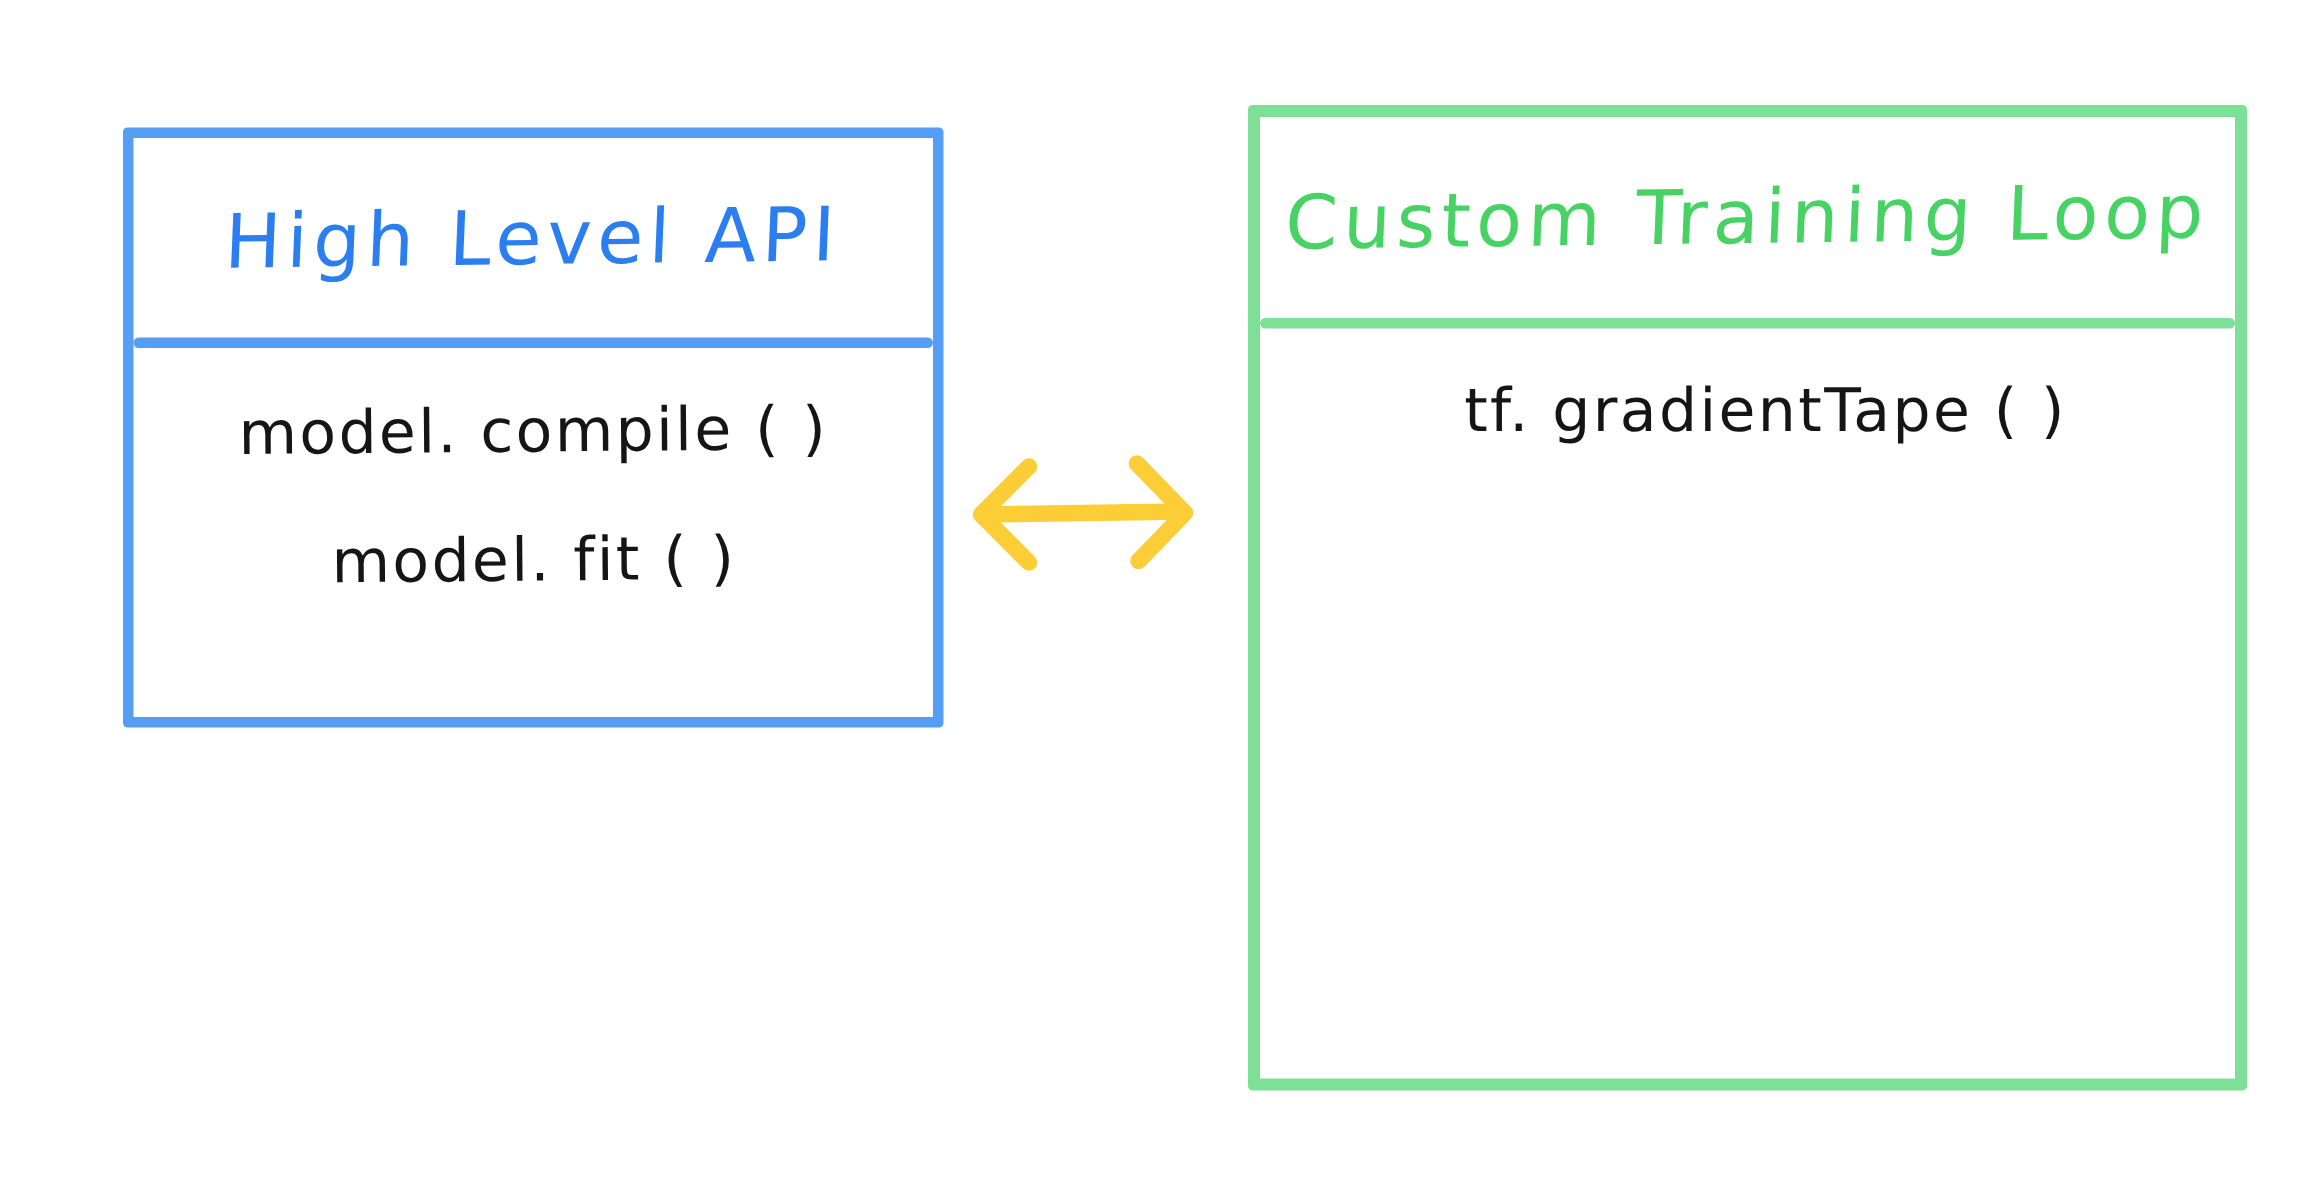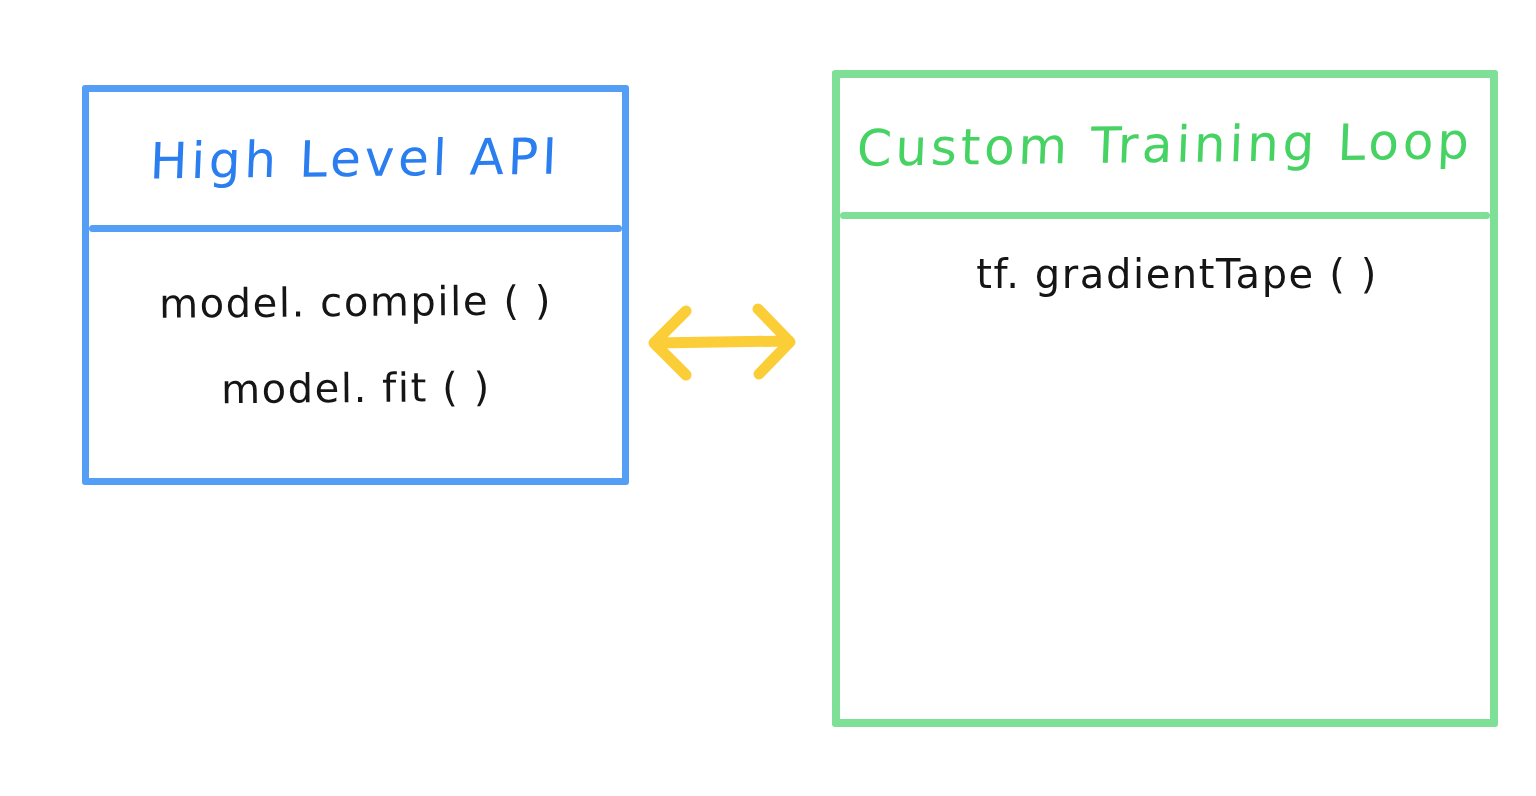--- a/index.html
+++ b/index.html
@@ -112,21 +112,20 @@
 
   .code-list {
     position: absolute;
     left: 0;
     right: 0;
     top: 36px;
     display: flex;
     flex-direction: column;
     align-items: center;
     gap: 46px;
-    margin-top: 14px;
   }
 
   
   #panel-custom-loop {
     left: 832px;
     top: 70px;
     width: 666px;
     height: 657px;
     border: 8px solid #7ee096;
   }

